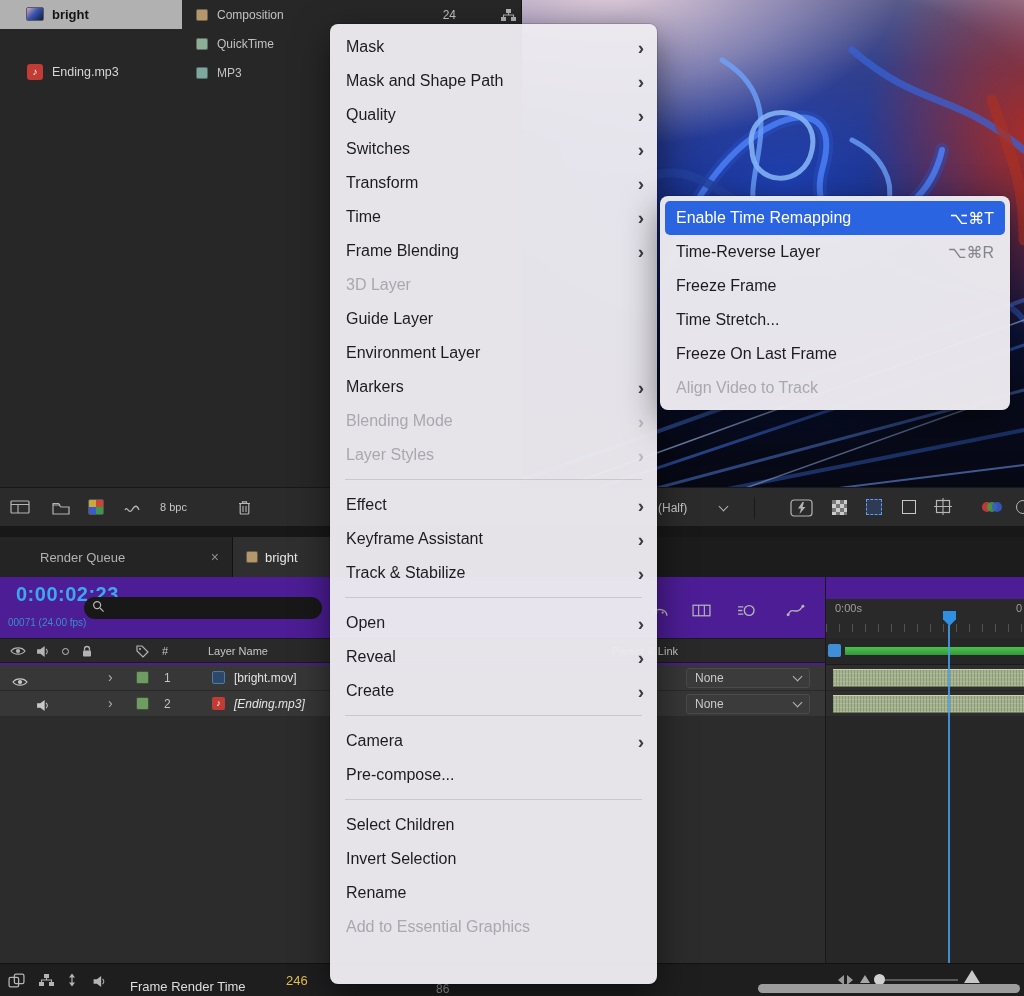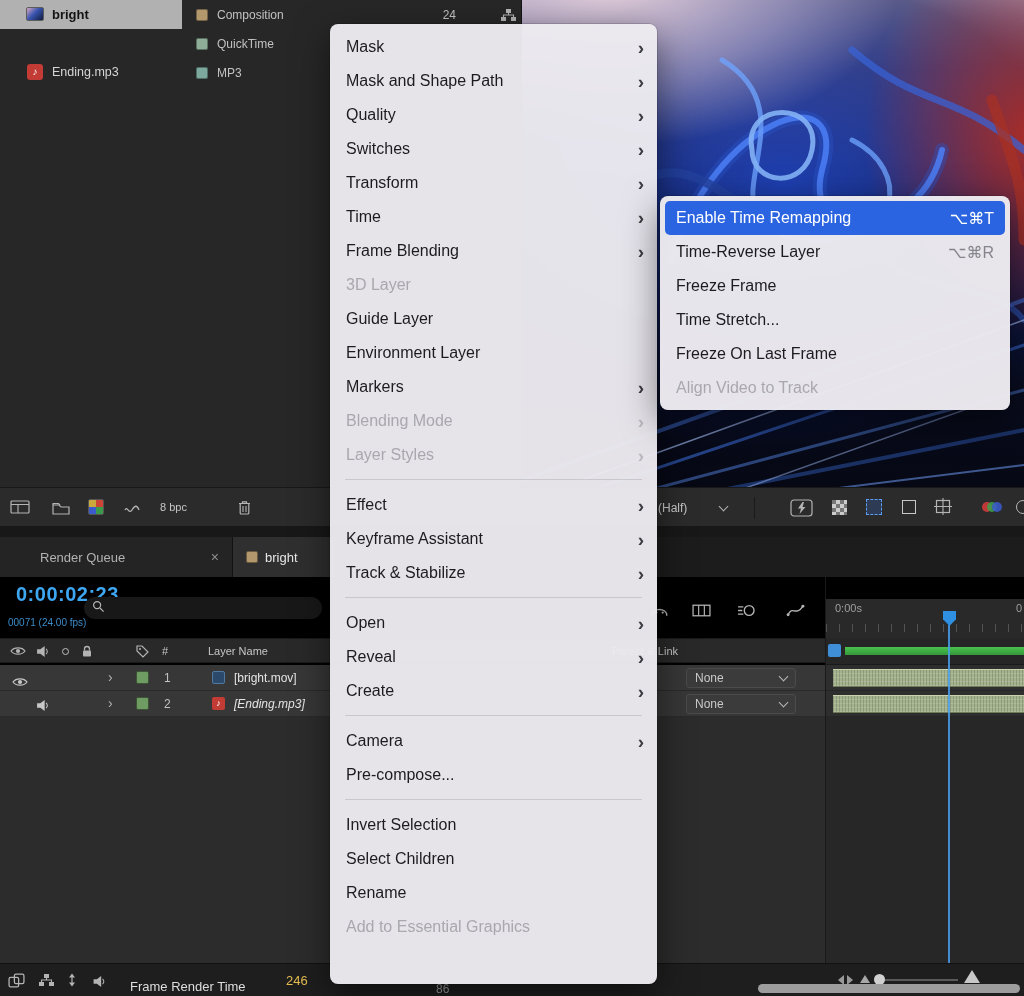--- a/index.html
+++ b/index.html
@@ -31,21 +31,21 @@
   .ptoolbar{position:absolute;left:0;top:487px;width:522px;height:40px;background:#2b2b2b;
     border-top:1px solid #181818;border-bottom:1px solid #181818;}
   .vtoolbar{position:absolute;left:522px;top:487px;width:502px;height:40px;background:#2b2b2b;
     border-top:1px solid #181818;border-bottom:1px solid #181818;overflow:hidden;}
   .ic{color:#b4b4b4;}
 
   
   .cdown{display:inline-block;width:7px;height:7px;border-right:1.6px solid currentColor;border-bottom:1.6px solid currentColor;transform:rotate(45deg);}
 
   
-  .timeline{position:absolute;left:0;top:527px;width:1024px;height:469px;background:#000000;}
+  .timeline{position:absolute;left:0;top:527px;width:1024px;height:469px;background:#4c1d95;}
   .tl-gap{position:absolute;left:0;top:0;width:100%;height:10px;background:#181818;}
   .tabbar{position:absolute;left:0;top:10px;width:100%;height:40px;background:#1c1c1c;display:flex;}
   .tab1{width:233px;background:#242424;display:flex;align-items:center;padding-left:40px;border-right:1px solid #121212;color:#b2b2b2;font-size:13px;}
   .tab2{width:102px;background:#2f2f2f;display:flex;align-items:center;gap:7px;padding-left:13px;color:#e6e6e6;font-size:13px;}
   .tclose{margin-left:auto;margin-right:13px;color:#8f8f8f;font-size:14px;}
   .timecode{color:#3ea7f2;font-size:20px;font-weight:700;letter-spacing:.5px;}
   .frameinfo{color:#3c8cc9;font-size:10px;}
   .searchbox{position:absolute;left:84px;top:70px;width:238px;height:22px;background:#181818;border-radius:11px;
     display:flex;align-items:center;padding:0 8px;gap:6px;}
   .searchbox input{flex:1;background:transparent;border:0;outline:none;color:#ddd;font-size:12px;}
@@ -58,21 +58,21 @@
   .workarea{position:absolute;left:20px;right:0;top:9px;height:8px;background:linear-gradient(180deg,#49c24d,#35973a);}
   .lrow{position:absolute;left:0;width:100%;height:26px;}
   .rleft{position:absolute;left:0;top:0;width:825px;height:26px;background:#373737;border-bottom:1px solid #2a2a2a;}
   .rright{position:absolute;left:825px;top:0;right:0;height:26px;background:#2e2e2e;border-bottom:1px solid #262626;}
   .bar{position:absolute;left:8px;right:0;top:4px;height:18px;background:#a5b28e;
     background-image:repeating-linear-gradient(90deg,rgba(55,66,40,.22) 0 1px,transparent 1px 3px),
       repeating-linear-gradient(0deg,rgba(255,255,255,.14) 0 1px,transparent 1px 4px);
     border-top:1px solid #c9d2ad;border-bottom:1px solid #6f7b58;}
   .swatch{width:13px;height:13px;border-radius:2px;background:#6f9c63;border:1px solid rgba(0,0,0,.45);}
   .srcicon{width:13px;height:13px;border-radius:2px;}
-  .pdrop{position:absolute;left:686px;top:3px;width:110px;height:20px;background:#3b3b3b;border:1px solid #4b4b4b;border-radius:3px;
+  .pdrop{position:absolute;left:686px;top:3px;width:124px;height:20px;background:#3b3b3b;border:1px solid #4b4b4b;border-radius:3px;
     display:flex;align-items:center;color:#c9c9c9;font-size:12px;padding:0 8px;}
   .playline{position:absolute;left:948px;top:98px;width:2px;height:338px;background:rgba(72,160,240,.85);z-index:8;}
   .playhead{position:absolute;left:943px;top:84px;width:13px;height:15px;background:#2f8fe0;z-index:9;
     clip-path:polygon(0 0,100% 0,100% 55%,50% 100%,0 55%);}
   .vdivider{position:absolute;left:825px;top:50px;width:1px;height:386px;background:#191919;}
   .emptyL{position:absolute;left:0;top:190px;width:825px;height:246px;background:#2c2c2c;}
   .emptyR{position:absolute;left:826px;top:190px;right:0;height:246px;background:#272727;}
   .tl-bottom{position:absolute;left:0;top:436px;width:100%;height:33px;background:#1e1e1e;border-top:1px solid #121212;}
   .statuslbl{color:#dedede;font-size:13px;}
   .statusval{color:#e6be52;font-size:13px;}
@@ -499,24 +499,24 @@
     <div class="msep"></div>
     <div class="mi">
         <span>Camera</span>
         <span class="chev">›</span>
       </div>
     <div class="mi">
         <span>Pre-compose...</span>
       </div>
     <div class="msep"></div>
     <div class="mi">
+        <span>Select Children</span>
+      </div>
+    <div class="mi">
         <span>Invert Selection</span>
-      </div>
-    <div class="mi">
-        <span>Select Children</span>
       </div>
     <div class="mi">
         <span>Rename</span>
       </div>
     <div class="mi disabled">
         <span>Add to Essential Graphics</span>
       </div>
   </div>
 
   <div class="submenu">

